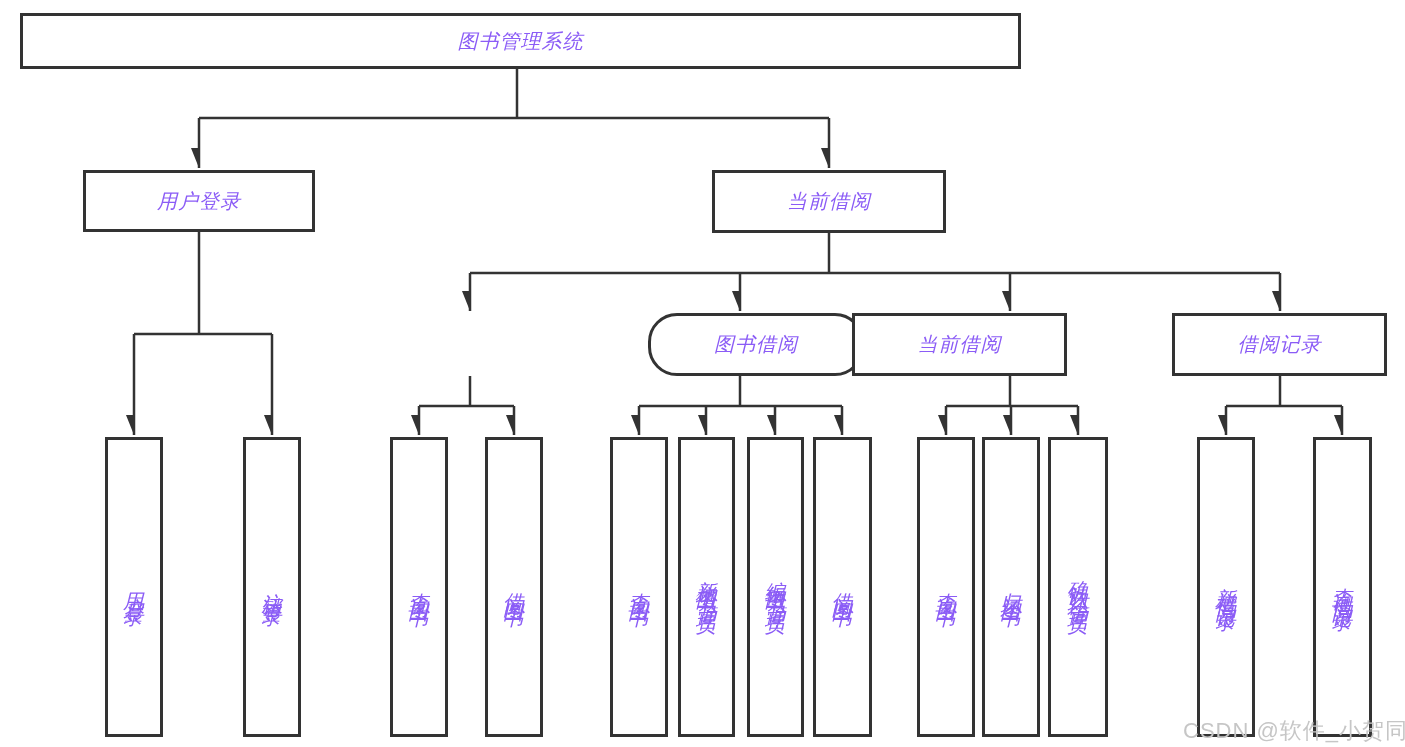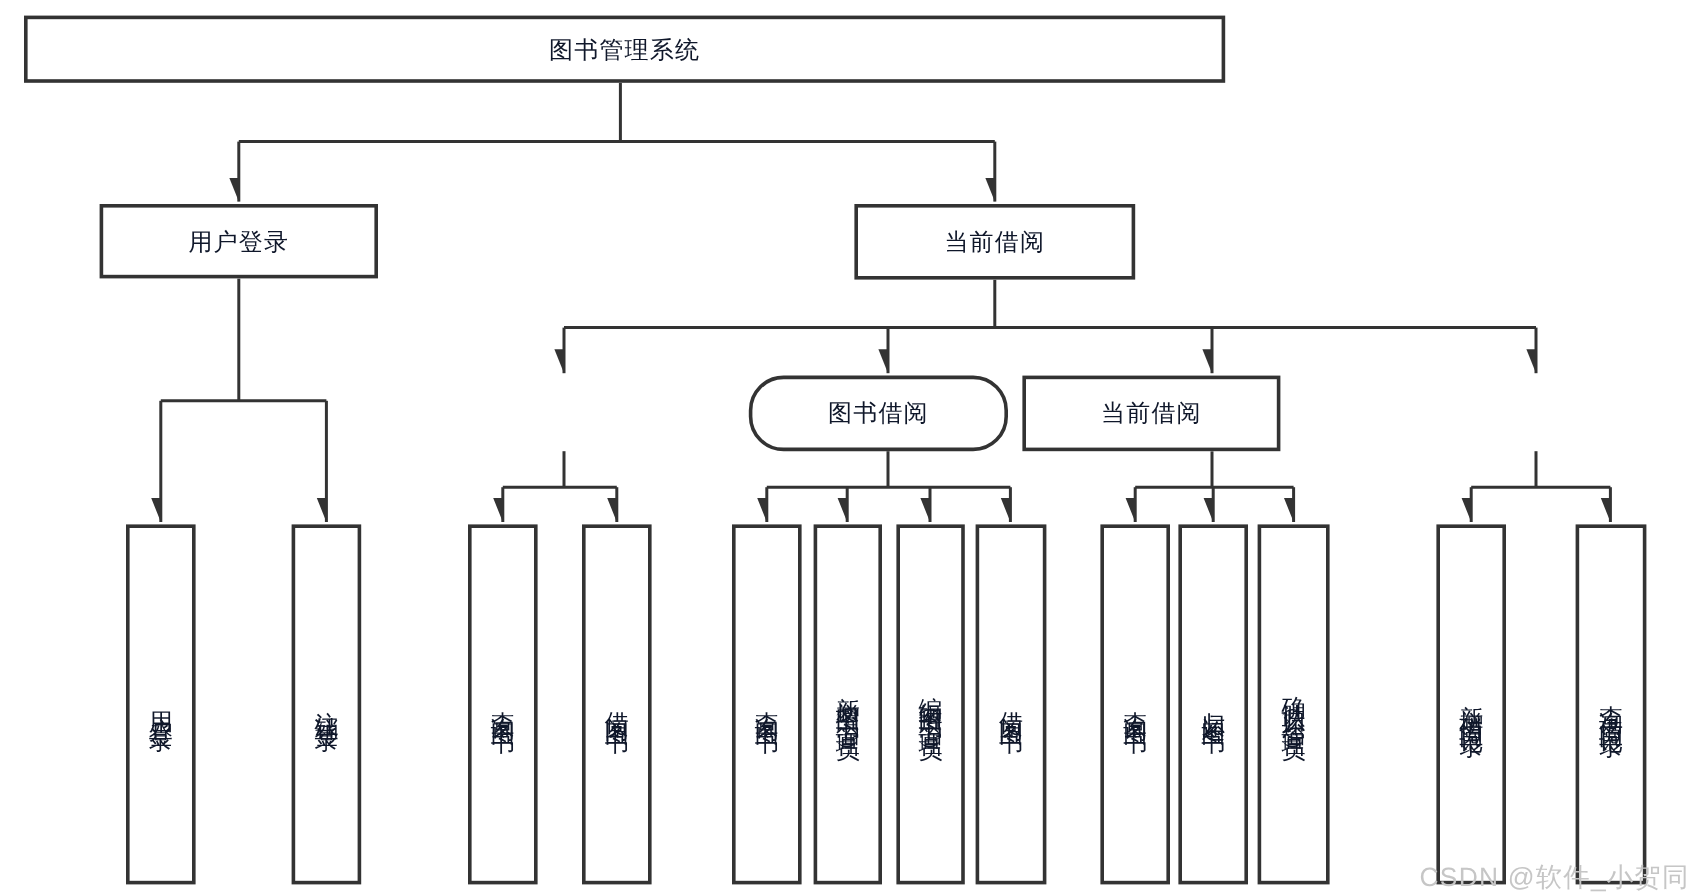--- a/index.html
+++ b/index.html
@@ -10,22 +10,23 @@
     font-family:"Liberation Sans", sans-serif;
     overflow:hidden;
   }
   #wires{position:absolute;left:0;top:0;width:1405px;height:747px;}
   .box{
     position:absolute;
     background:#ffffff;
     border:3px solid #333333;
     box-sizing:border-box;
     display:grid;place-items:center;
-    color:#0f172a;
+    color:#8b5cf6;
     z-index:2;
+    font-style:italic;
   }
   .h-label{font-size:20px;letter-spacing:1px;white-space:nowrap;}
   .leaf .v-label{
     writing-mode:vertical-rl;
     text-orientation:mixed;
     font-size:20px;
     letter-spacing:5px;
     white-space:nowrap;
   }
   .watermark{
@@ -97,25 +98,28 @@
     <span class="h-label">图书管理系统</span>
   </div>
 
   <div class="box" style="left:83px;top:170px;width:232px;height:62px;">
     <span class="h-label">用户登录</span>
   </div>
   <div class="box" style="left:712px;top:170px;width:234px;height:63px;">
     <span class="h-label">当前借阅</span>
   </div>
 
-  <div class="box" style="left:624px;top:313px;width:216px;height:63px;border-radius:29px;">
+  <div class="box" style="left:648px;top:313px;width:216px;height:63px;border-radius:29px;">
     <span class="h-label">图书借阅</span>
   </div>
   <div class="box" style="left:852px;top:313px;width:215px;height:63px;">
     <span class="h-label">当前借阅</span>
+  </div>
+  <div class="box" style="left:1172px;top:313px;width:215px;height:63px;">
+    <span class="h-label">借阅记录</span>
   </div>
 
   <div class="box leaf" style="left:105px;top:437px;width:58px;height:300px;">
     <span class="v-label">用户登录</span>
   </div>
   <div class="box leaf" style="left:243px;top:437px;width:58px;height:300px;">
     <span class="v-label">注销登录</span>
   </div>
 
   <div class="box leaf" style="left:390px;top:437px;width:58px;height:300px;">

